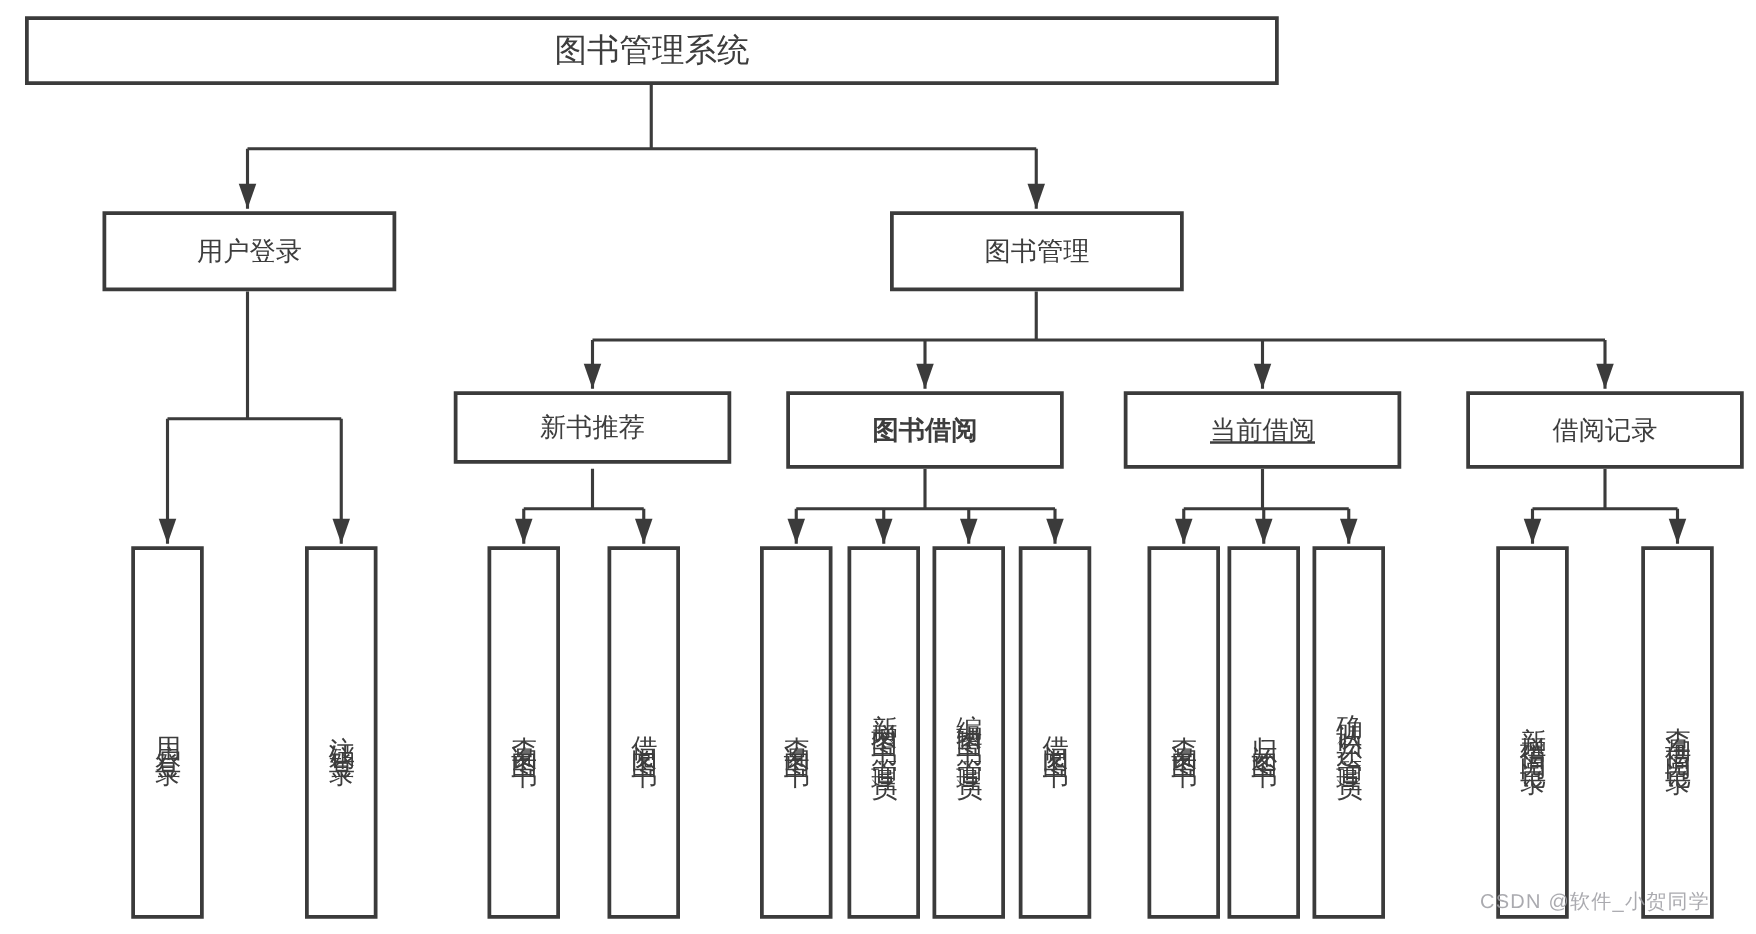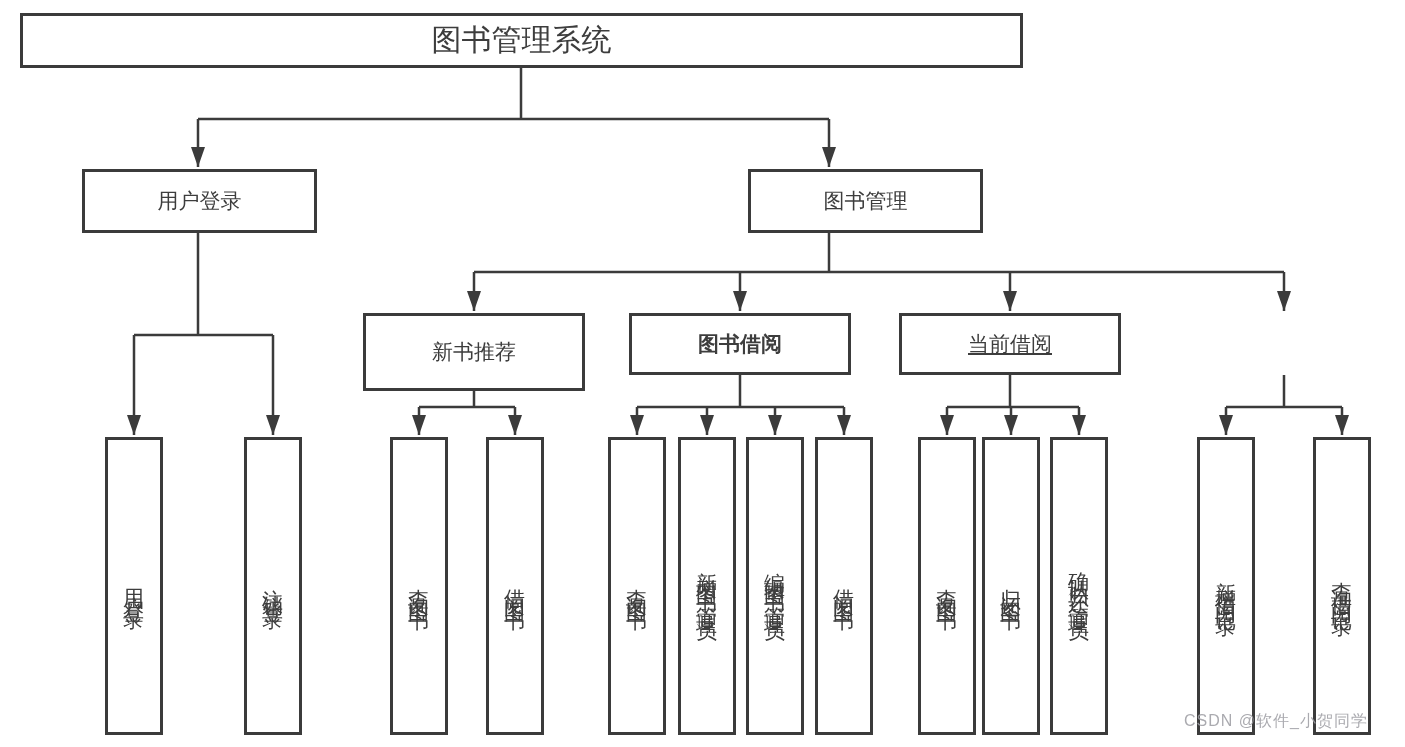--- a/index.html
+++ b/index.html
@@ -28,21 +28,21 @@
     background: #ffffff;
     border: 3px solid #3b3b3b;
     color: #3d3d3d;
     display: flex;
     align-items: center;
     justify-content: center;
     font-size: 21px;
     z-index: 2;
     text-align: center;
   }
-  .box-root { font-size: 30px; }
+  .box-root { font-size: 26px; }
   .leaf {
     writing-mode: vertical-rl;
     text-orientation: mixed;
     letter-spacing: 7px;
     line-height: 1;
     font-size: 21px;
   }
   .watermark {
     position: absolute;
     left: 1184px;
@@ -98,25 +98,26 @@
 
       <path d="M1284 375 V407 M1226 407 H1342"></path>
       <path d="M1226 407 V435" marker-end="url(#arrow)"></path>
       <path d="M1342 407 V435" marker-end="url(#arrow)"></path>
     </g>
   </svg>
 
   <div class="node box-root" style="left:20px; top:13px; width:1003px; height:55px;">图书管理系统</div>
 
   <div class="node" style="left:82px; top:169px; width:235px; height:64px;">用户登录</div>
-  <div class="node" style="left:712px; top:169px; width:235px; height:64px;margin-left:36px;">图书管理</div>
+  <div class="node" style="left:712px; top:169px; width:235px; height:64px;">图书管理</div>
 
-  <div class="node" style="left:363px; top:313px; width:222px; height:78px;">新书推荐</div>
+  <div class="node" style="left:363px; top:313px; width:222px; height:58px;">新书推荐</div>
   <div class="node" style="left:629px; top:313px; width:222px; height:62px;font-weight:bold;">图书借阅</div>
   <div class="node" style="left:899px; top:313px; width:222px; height:62px;text-decoration:underline;">当前借阅</div>
+  <div class="node" style="left:1173px; top:313px; width:222px; height:62px;">借阅记录</div>
 
   <div class="node leaf" style="left:105px; top:437px; width:58px; height:298px;">用户登录</div>
   <div class="node leaf" style="left:244px; top:437px; width:58px; height:298px;">注销登录</div>
 
   <div class="node leaf" style="left:390px; top:437px; width:58px; height:298px;">查询图书</div>
   <div class="node leaf" style="left:486px; top:437px; width:58px; height:298px;">借阅图书</div>
 
   <div class="node leaf" style="left:608px; top:437px; width:58px; height:298px;">查询图书</div>
   <div class="node leaf" style="left:678px; top:437px; width:58px; height:298px;">新增图书（管理员）</div>
   <div class="node leaf" style="left:746px; top:437px; width:58px; height:298px;">编辑图书（管理员）</div>

